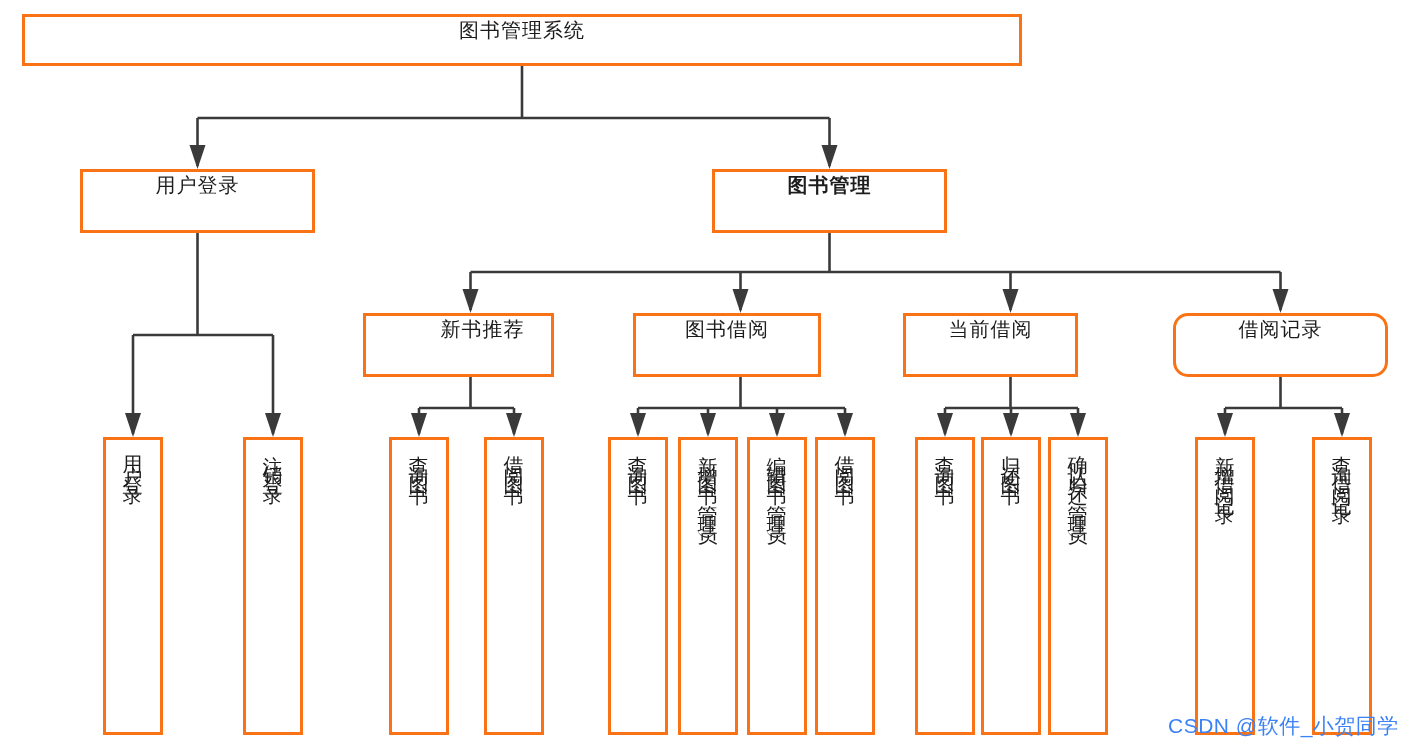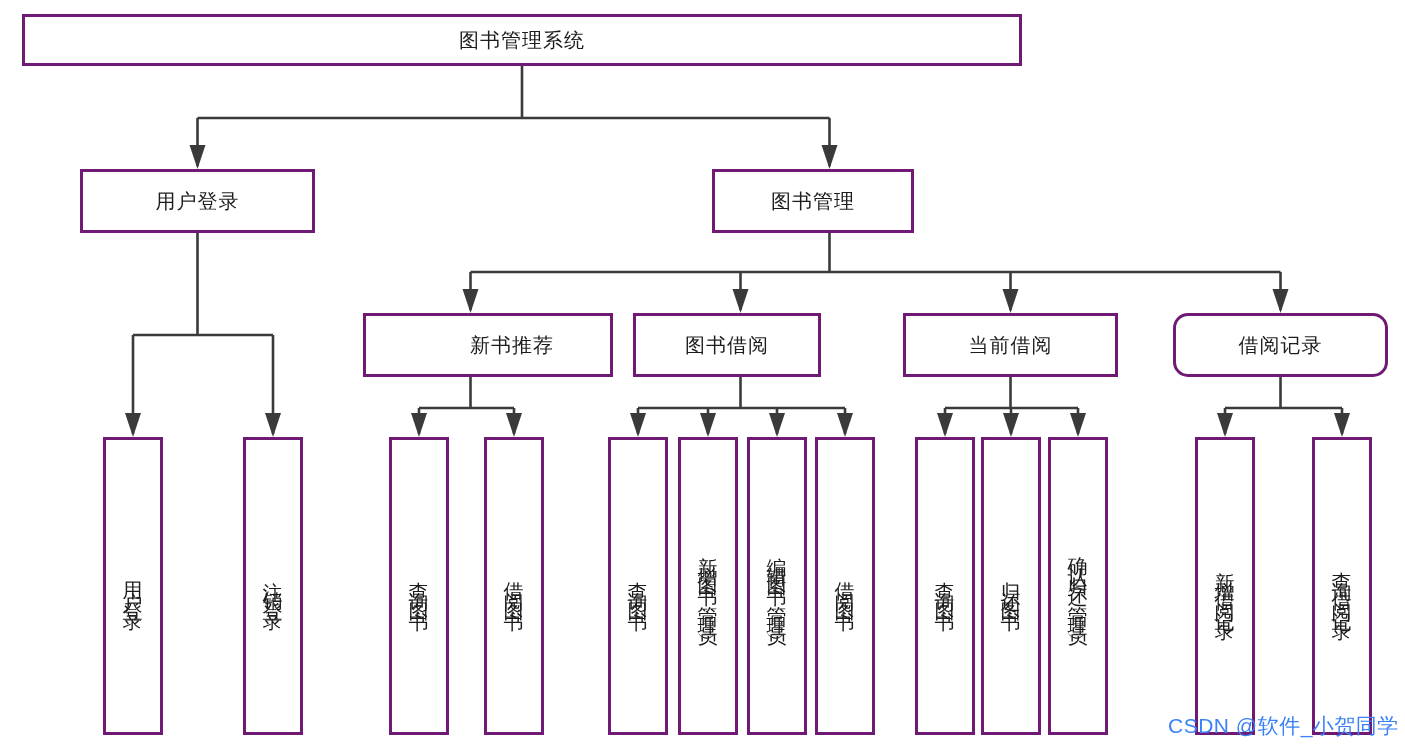--- a/index.html
+++ b/index.html
@@ -14,23 +14,23 @@
   #connectors {
     position: absolute;
     left: 0; top: 0;
     width: 1405px; height: 747px;
     pointer-events: none;
   }
   .node {
     position: absolute;
     box-sizing: border-box;
     background: #ffffff;
-    border: 3px solid #701a75;
+    border: 3px solid #f97316;
     display: flex;
-    align-items: center;
+    align-items: flex-start;
     justify-content: center;
     color: #1c1c1c;
     font-size: 20px;
     letter-spacing: 1px;
     z-index: 2;
   }
   .node .vtext {
     writing-mode: vertical-rl;
     text-orientation: mixed;
     letter-spacing: 10px;
@@ -120,31 +120,31 @@
     </g>
   </svg>
 
   <div class="node" style="left:22px; top:14px; width:1000px; height:52px;">
     <span>图书管理系统</span>
   </div>
 
   <div class="node" style="left:80px; top:169px; width:235px; height:64px;">
     <span>用户登录</span>
   </div>
-  <div class="node" style="left:712px; top:169px; width:202px; height:64px;">
+  <div class="node" style="left:712px; top:169px; width:235px; height:64px;font-weight:bold;">
     <span>图书管理</span>
   </div>
 
-  <div class="node" style="left:363px; top:313px; width:250px; height:64px;padding-left:48px;">
+  <div class="node" style="left:363px; top:313px; width:191px; height:64px;padding-left:48px;">
     <span>新书推荐</span>
   </div>
   <div class="node" style="left:633px; top:313px; width:188px; height:64px;">
     <span>图书借阅</span>
   </div>
-  <div class="node" style="left:903px; top:313px; width:215px; height:64px;font-family:Liberation Serif, serif;">
+  <div class="node" style="left:903px; top:313px; width:175px; height:64px;font-family:Liberation Serif, serif;">
     <span>当前借阅</span>
   </div>
   <div class="node" style="left:1173px; top:313px; width:215px; height:64px;border-radius:15px;">
     <span>借阅记录</span>
   </div>
 
   <div class="node" style="left:103px; top:437px; width:60px; height:298px;">
     <span class="vtext">用户登录</span>
   </div>
   <div class="node" style="left:243px; top:437px; width:60px; height:298px;">

